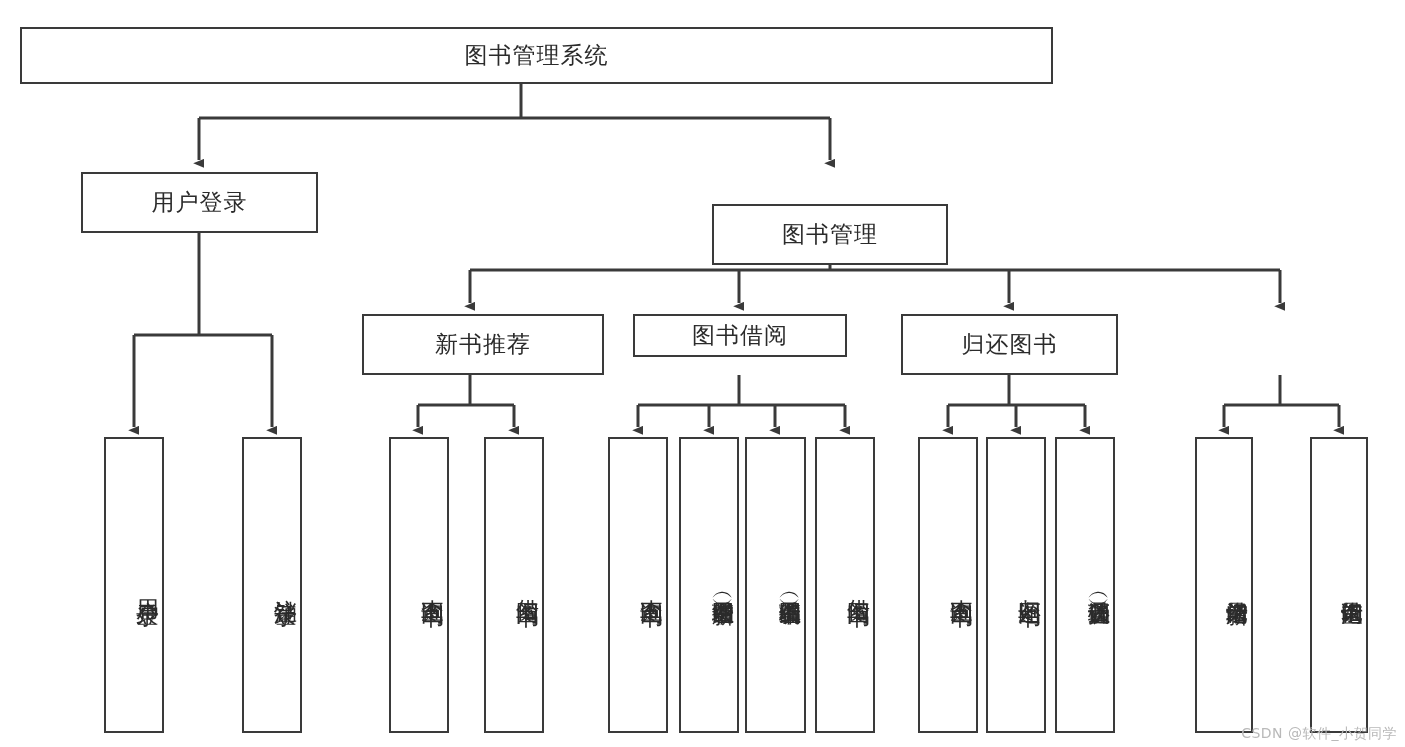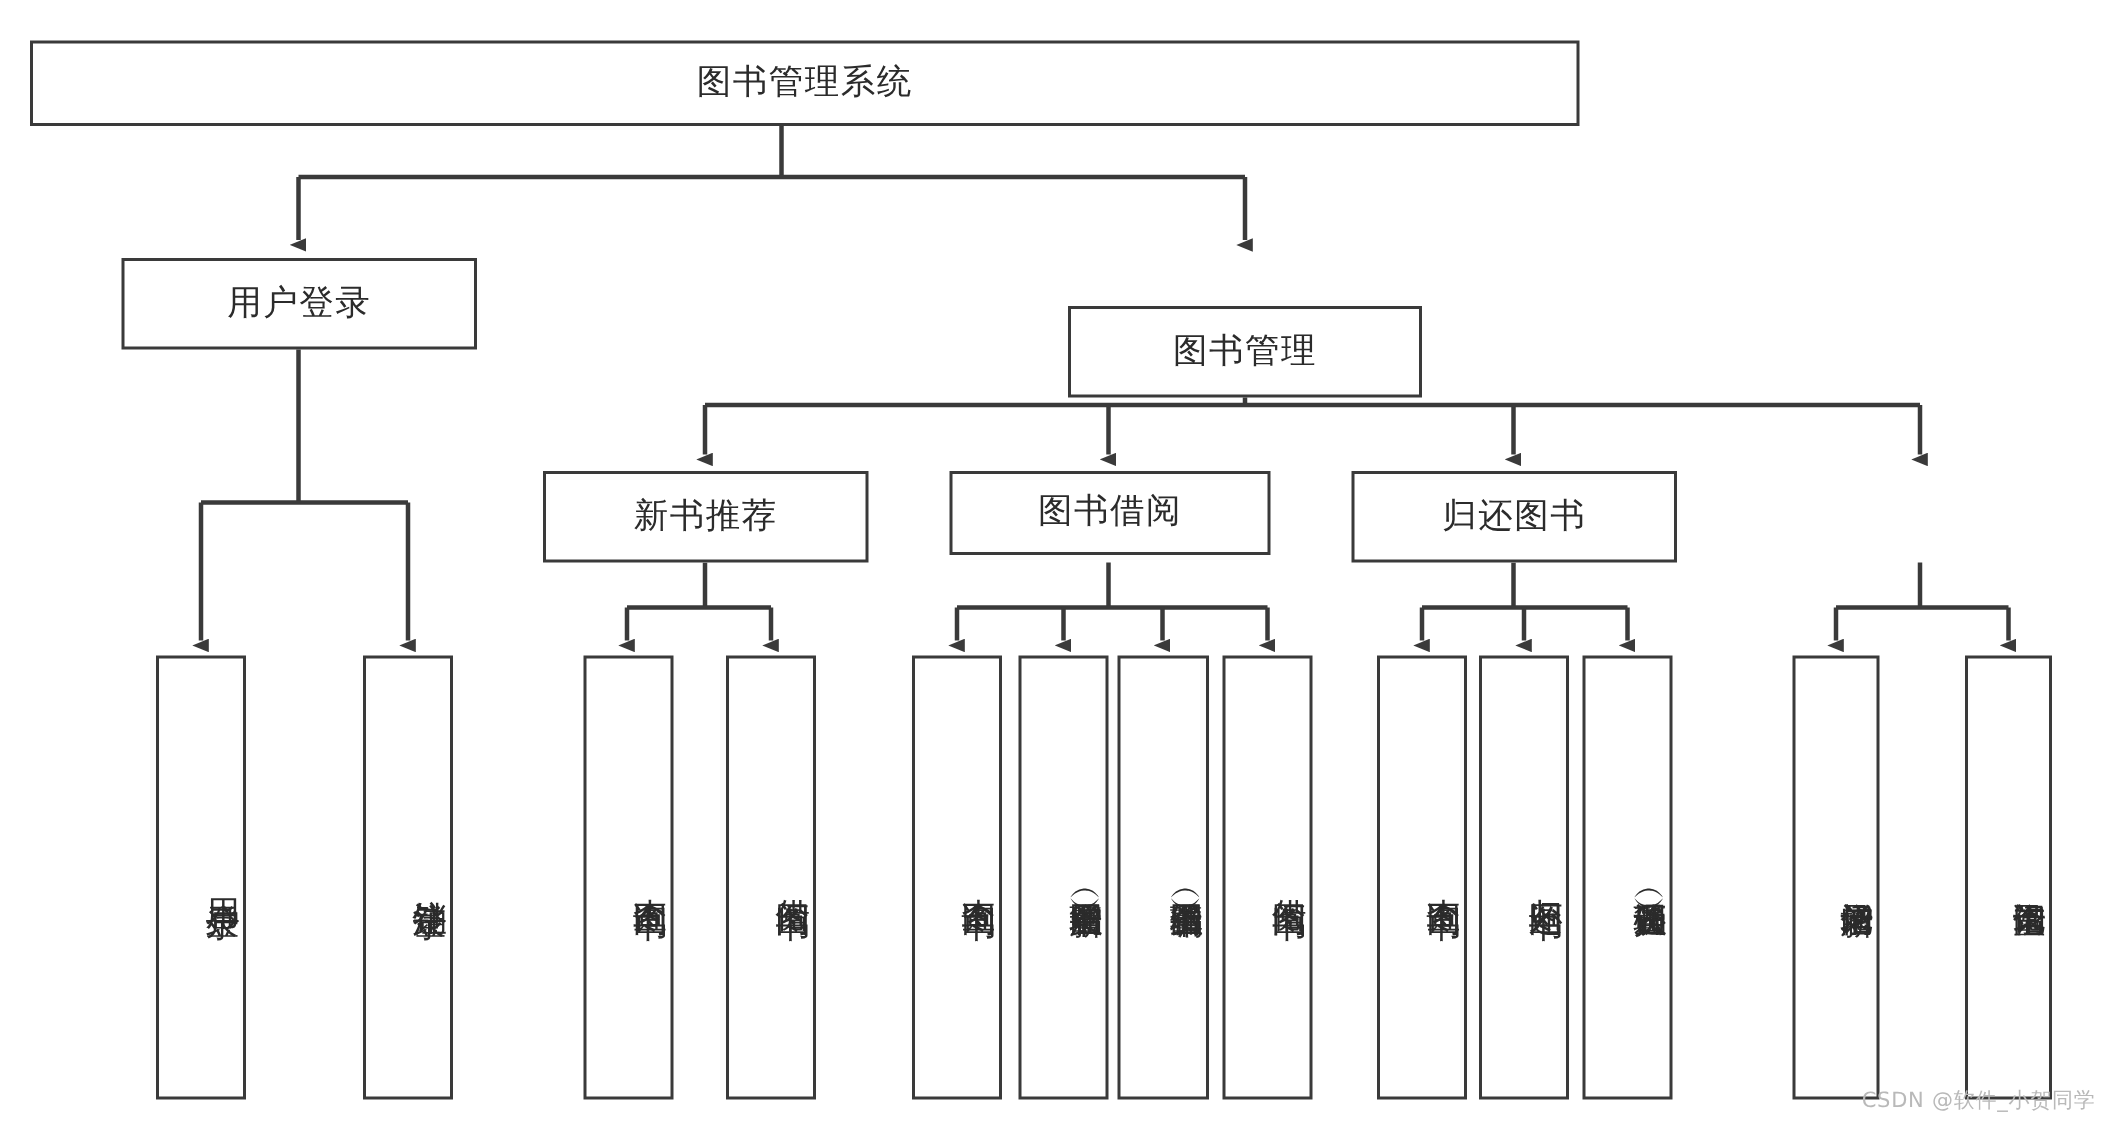--- a/index.html
+++ b/index.html
@@ -125,24 +125,24 @@
     <span>图书管理系统</span>
   </div>
 
   <div class="node node-h" style="left:81px; top:172px; width:237px; height:61px;">
     <span>用户登录</span>
   </div>
   <div class="node node-h" style="left:712px; top:172px; width:236px; height:61px;margin-top:32px;">
     <span>图书管理</span>
   </div>
 
-  <div class="node node-h" style="left:362px; top:314px; width:217px; height:61px;">
+  <div class="node node-h" style="left:362px; top:314px; width:242px; height:61px;">
     <span>新书推荐</span>
   </div>
-  <div class="node node-h" style="left:633px; top:314px; width:214px; height:56px;">
+  <div class="node node-h" style="left:633px; top:314px; width:214px; height:43px;">
     <span>图书借阅</span>
   </div>
   <div class="node node-h" style="left:901px; top:314px; width:217px; height:61px;">
     <span>归还图书</span>
   </div>
 
   <div class="node node-v" style="left:104px; top:437px; width:60px; height:296px;">
     <span>用户登录</span>
   </div>
   <div class="node node-v" style="left:242px; top:437px; width:60px; height:296px;">

